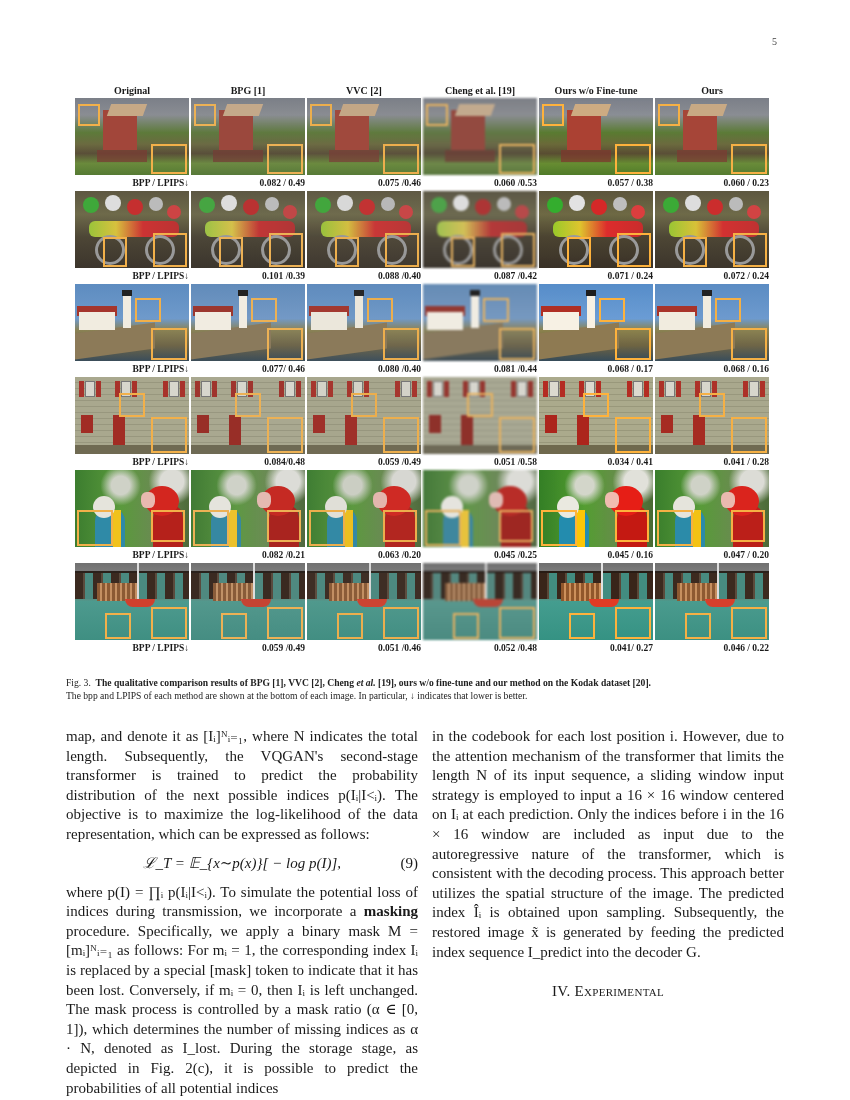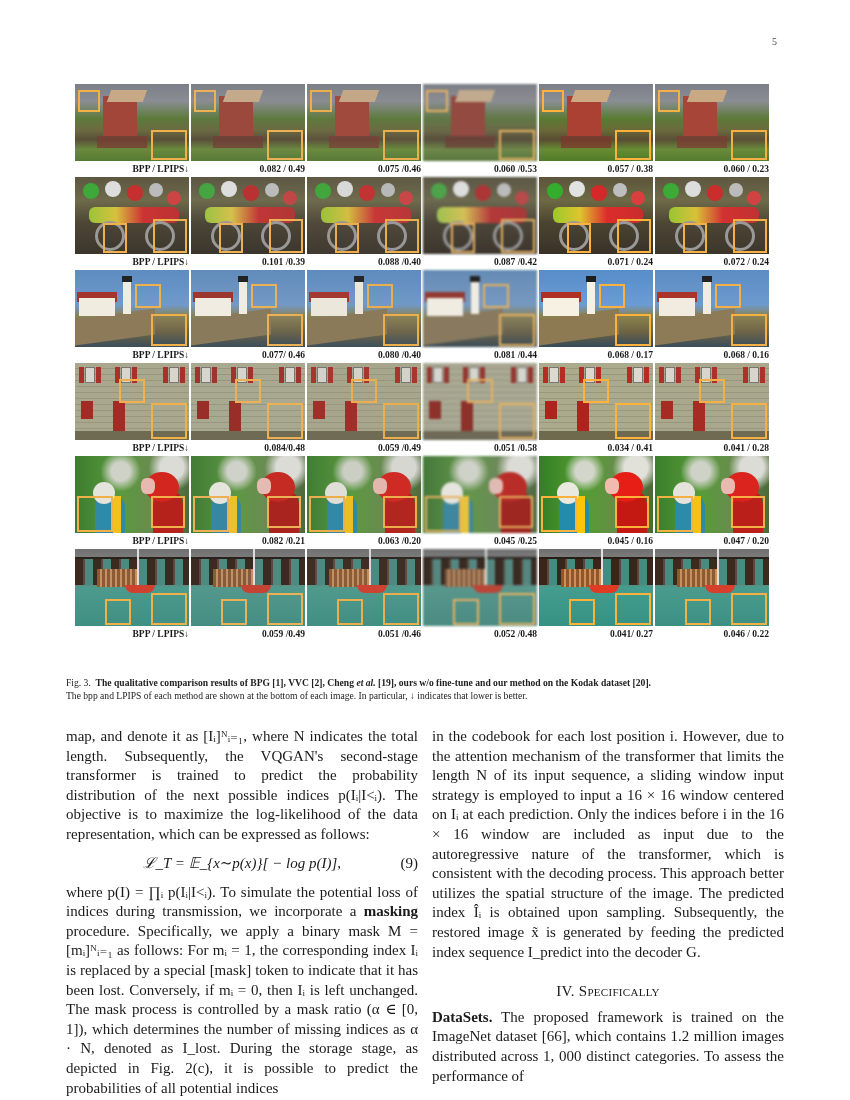--- a/index.html
+++ b/index.html
@@ -90,20 +90,28 @@
   .eq .eqnum { position: absolute; right: 0; font-style: normal; }
   .section { text-align: center; margin: 20px 0 6px 0; font-variant: small-caps; letter-spacing: 0.3px; }
   .subsection { font-style: italic; margin: 4px 0 6px 0; }
 </style>
 </head>
 <body>
 
 <div class="page-num">5</div>
 
 <div class="figure">
+  <div class="col-headers">
+    <div class="col-header">Original</div>
+    <div class="col-header">BPG [1]</div>
+    <div class="col-header">VVC [2]</div>
+    <div class="col-header">Cheng et al. [19]</div>
+    <div class="col-header">Ours w/o Fine-tune</div>
+    <div class="col-header">Ours</div>
+  </div>
 
   <div id="fig-rows">
       <div class="fig-row">
         <div class="thumbs">
           <div class="thumb scene-barn ">
             <div class="scene-layer barn"></div>
             <div class="scene-layer roof"></div>
             <div class="scene-layer refl"></div>
             <div class="zbox" style="left:3px;top:6px;width:22px;height:22px"></div>
             <div class="zbox" style="left:76px;top:46px;width:36px;height:30px"></div>
@@ -562,15 +570,14 @@
   <p>map, and denote it as [Iᵢ]ᴺᵢ₌₁, where N indicates the total length. Subsequently, the VQGAN's second-stage transformer is trained to predict the probability distribution of the next possible indices p(Iᵢ|I&lt;ᵢ). The objective is to maximize the log-likelihood of the data representation, which can be expressed as follows:</p>
   <div class="eq">
     <span>ℒ_T = 𝔼_{x∼p(x)}[ − log p(I)],</span>
     <span class="eqnum">(9)</span>
   </div>
   <p><span>where p(I) = ∏ᵢ p(Iᵢ|I&lt;ᵢ). To simulate the potential loss of indices during transmission, we incorporate a </span><b>masking</b><span> procedure. Specifically, we apply a binary mask M = [mᵢ]ᴺᵢ₌₁ as follows: For mᵢ = 1, the corresponding index Iᵢ is replaced by a special [mask] token to indicate that it has been lost. Conversely, if mᵢ = 0, then Iᵢ is left unchanged. The mask process is controlled by a mask ratio (α ∈ [0, 1]), which determines the number of missing indices as α · N, denoted as I_lost. During the storage stage, as depicted in Fig. 2(c), it is possible to predict the probabilities of all potential indices</span></p>
 </div>
 
 <div class="col right">
   <p>in the codebook for each lost position i. However, due to the attention mechanism of the transformer that limits the length N of its input sequence, a sliding window input strategy is employed to input a 16 × 16 window centered on Iᵢ at each prediction. Only the indices before i in the 16 × 16 window are included as input due to the autoregressive nature of the transformer, which is consistent with the decoding process. This approach better utilizes the spatial structure of the image. The predicted index Îᵢ is obtained upon sampling. Subsequently, the restored image x̃ is generated by feeding the predicted index sequence I_predict into the decoder G.</p>
-  <div class="section">IV. Specifically</div>
-  <p><b>DataSets.</b><span> The proposed framework is trained on the ImageNet dataset  [66], which contains 1.2 million images distributed across 1, 000 distinct categories. To assess the performance of</span></p>
+  <div class="section">IV. Experimental</div>
 </div>
 
 </body></html>

